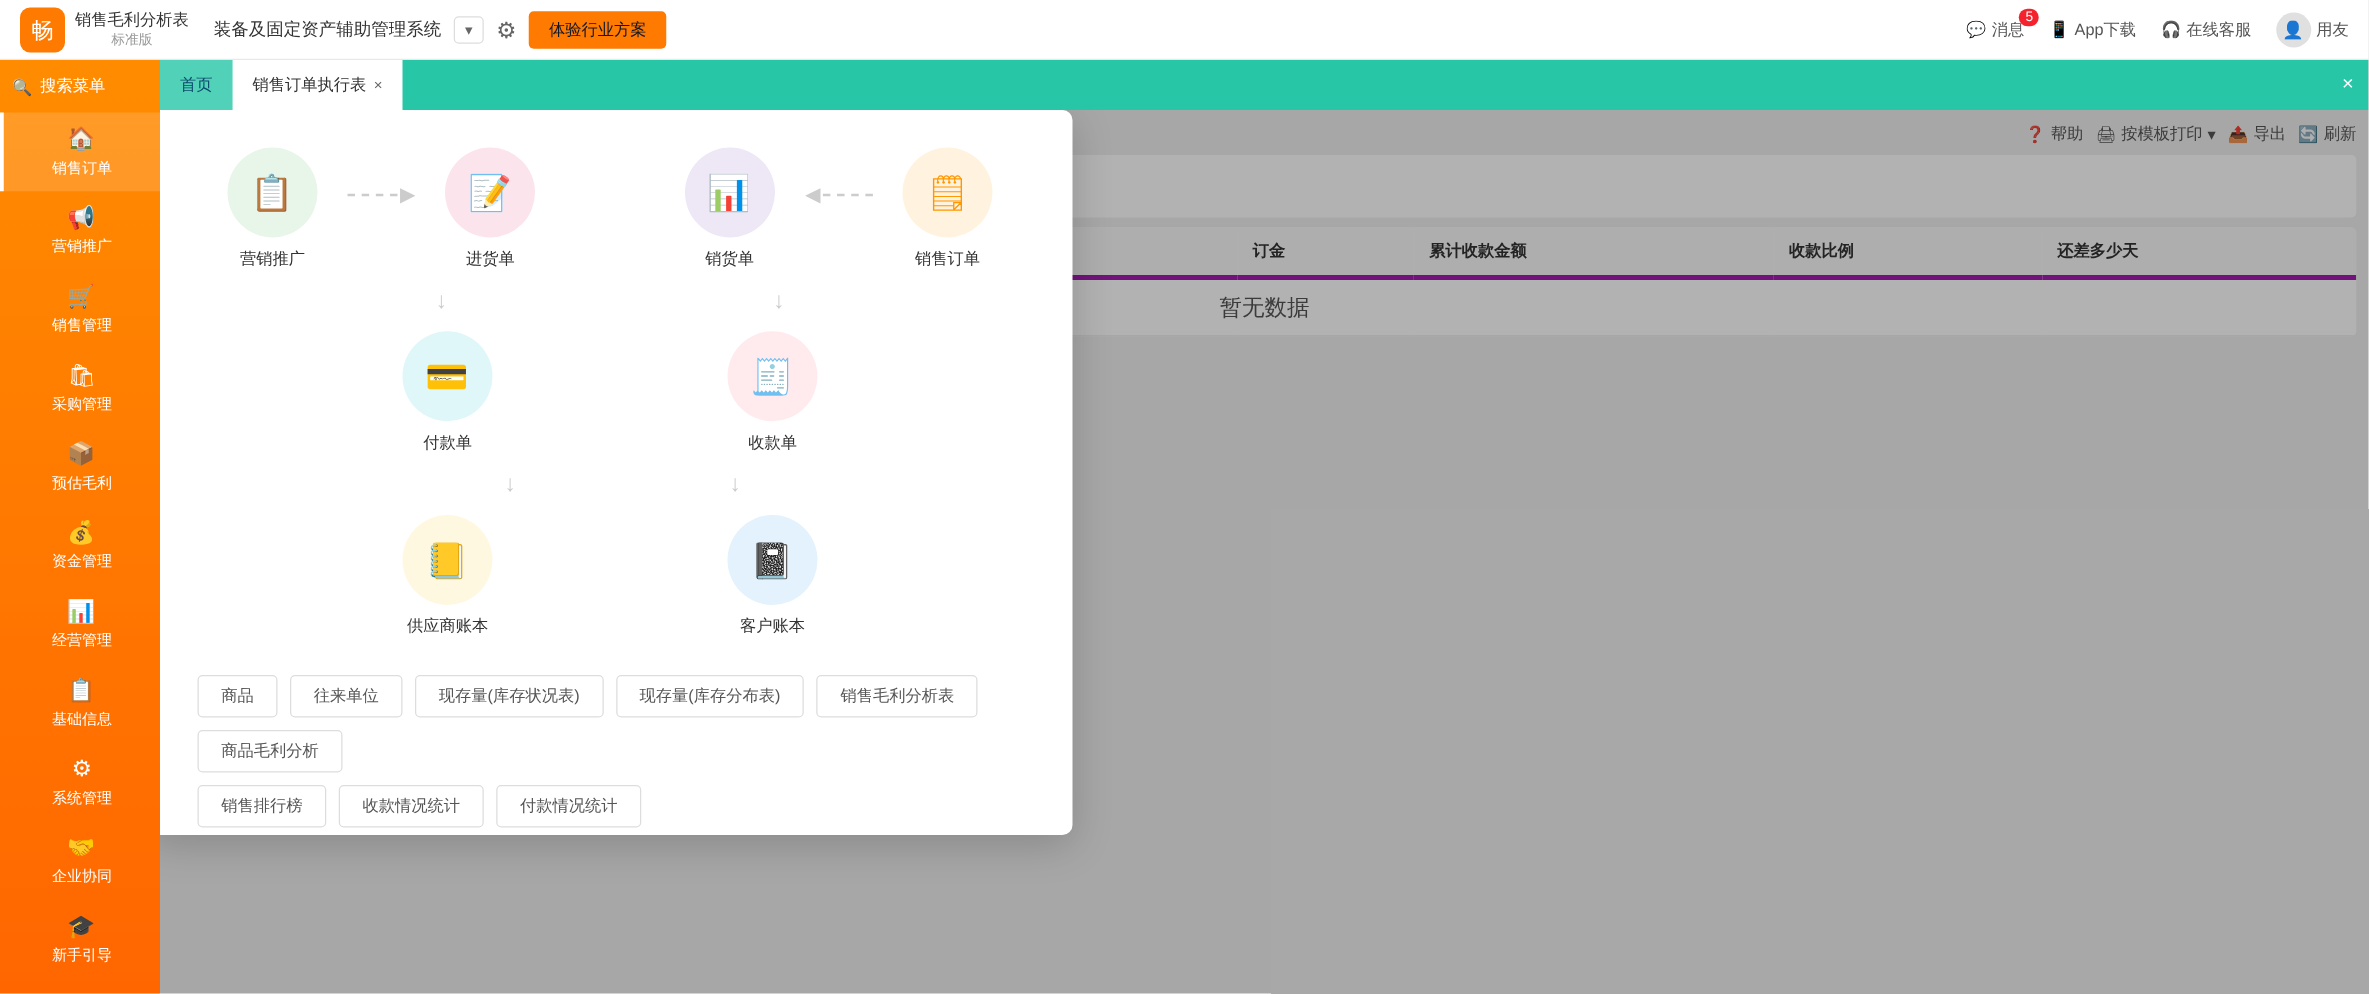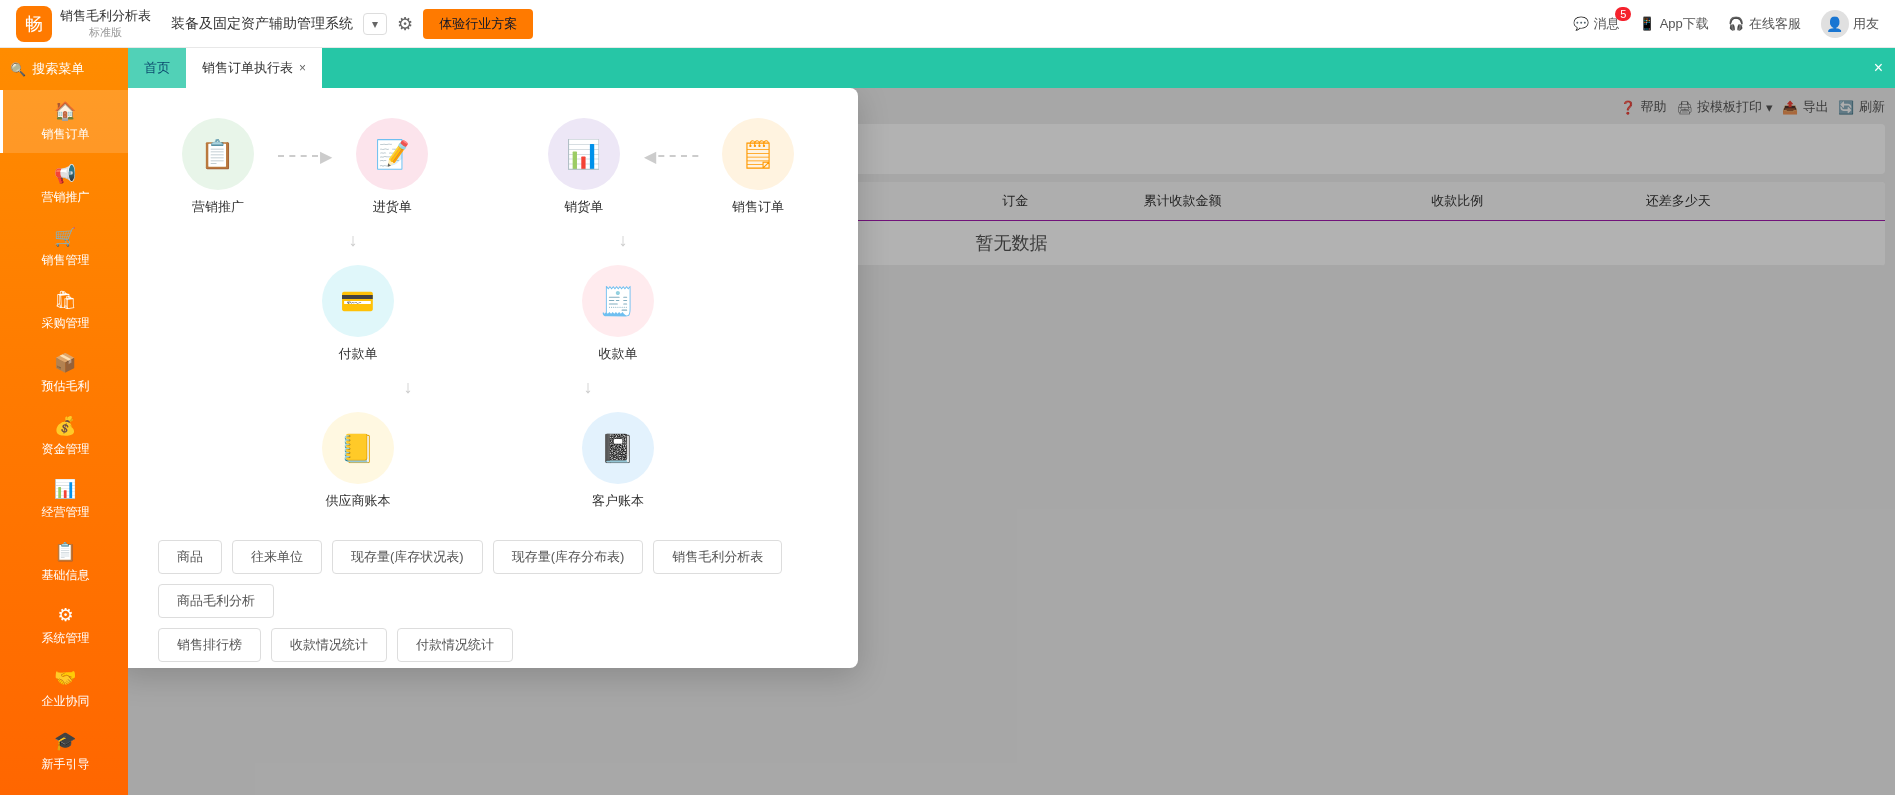--- a/index.html
+++ b/index.html
@@ -71,21 +71,21 @@
     .filter-area { background:#fff; padding: 10px 12px; border-radius: 4px; margin-bottom: 8px; display: flex; align-items: center; gap: 10px; flex-wrap: wrap; }
     .date-input { border: 1px solid #ddd; border-radius: 4px; padding: 5px 8px; font-size: 13px; color: #999; display:flex; align-items:center; gap:6px; min-width: 140px; }
     .filter-select { border: 1px solid #ddd; border-radius: 4px; padding: 5px 8px; font-size: 13px; color: #555; min-width: 120px; display:flex; align-items:center; justify-content:space-between; }
     .query-btn { background: #ff7a00; color: #fff; border: none; border-radius: 4px; padding: 6px 20px; font-size: 13px; cursor: pointer; }
     .settings-small-btn { background: #fff; border: 1px solid #ff7a00; color: #ff7a00; border-radius: 4px; padding: 5px 12px; font-size: 13px; cursor: pointer; }
     .more-filter-btn { color: #26c6a6; border: none; background: none; font-size: 13px; cursor: pointer; }
     
     
     .table-container { background: #fff; border-radius: 4px; overflow: auto; }
     .data-table { width: 100%; border-collapse: collapse; font-size: 13px; }
-    .data-table th { background: #fafafa; border-bottom: 1px solid #a21caf; padding: 10px 12px; text-align: left; color: #333; font-weight: 400; white-space: nowrap; }
+    .data-table th { background: #fafafa; border-bottom: 4px solid #a21caf; padding: 10px 12px; text-align: left; color: #333; font-weight: 700; white-space: nowrap; }
     .data-table td { border-bottom: 1px solid #f0f0f0; padding: 10px 12px; color: #555; }
     .empty-tip { text-align: center; padding: 60px; color: #999; font-size: 18px; }
 
     
     .modal-overlay {
       position: absolute; top: 0; left: -10px; right: 0; bottom: 0;
       background: rgba(0,0,0,0.3); display: flex; align-items: flex-start; justify-content: flex-start;
       padding: 0; z-index: 100;
     }
     .modal-box {

